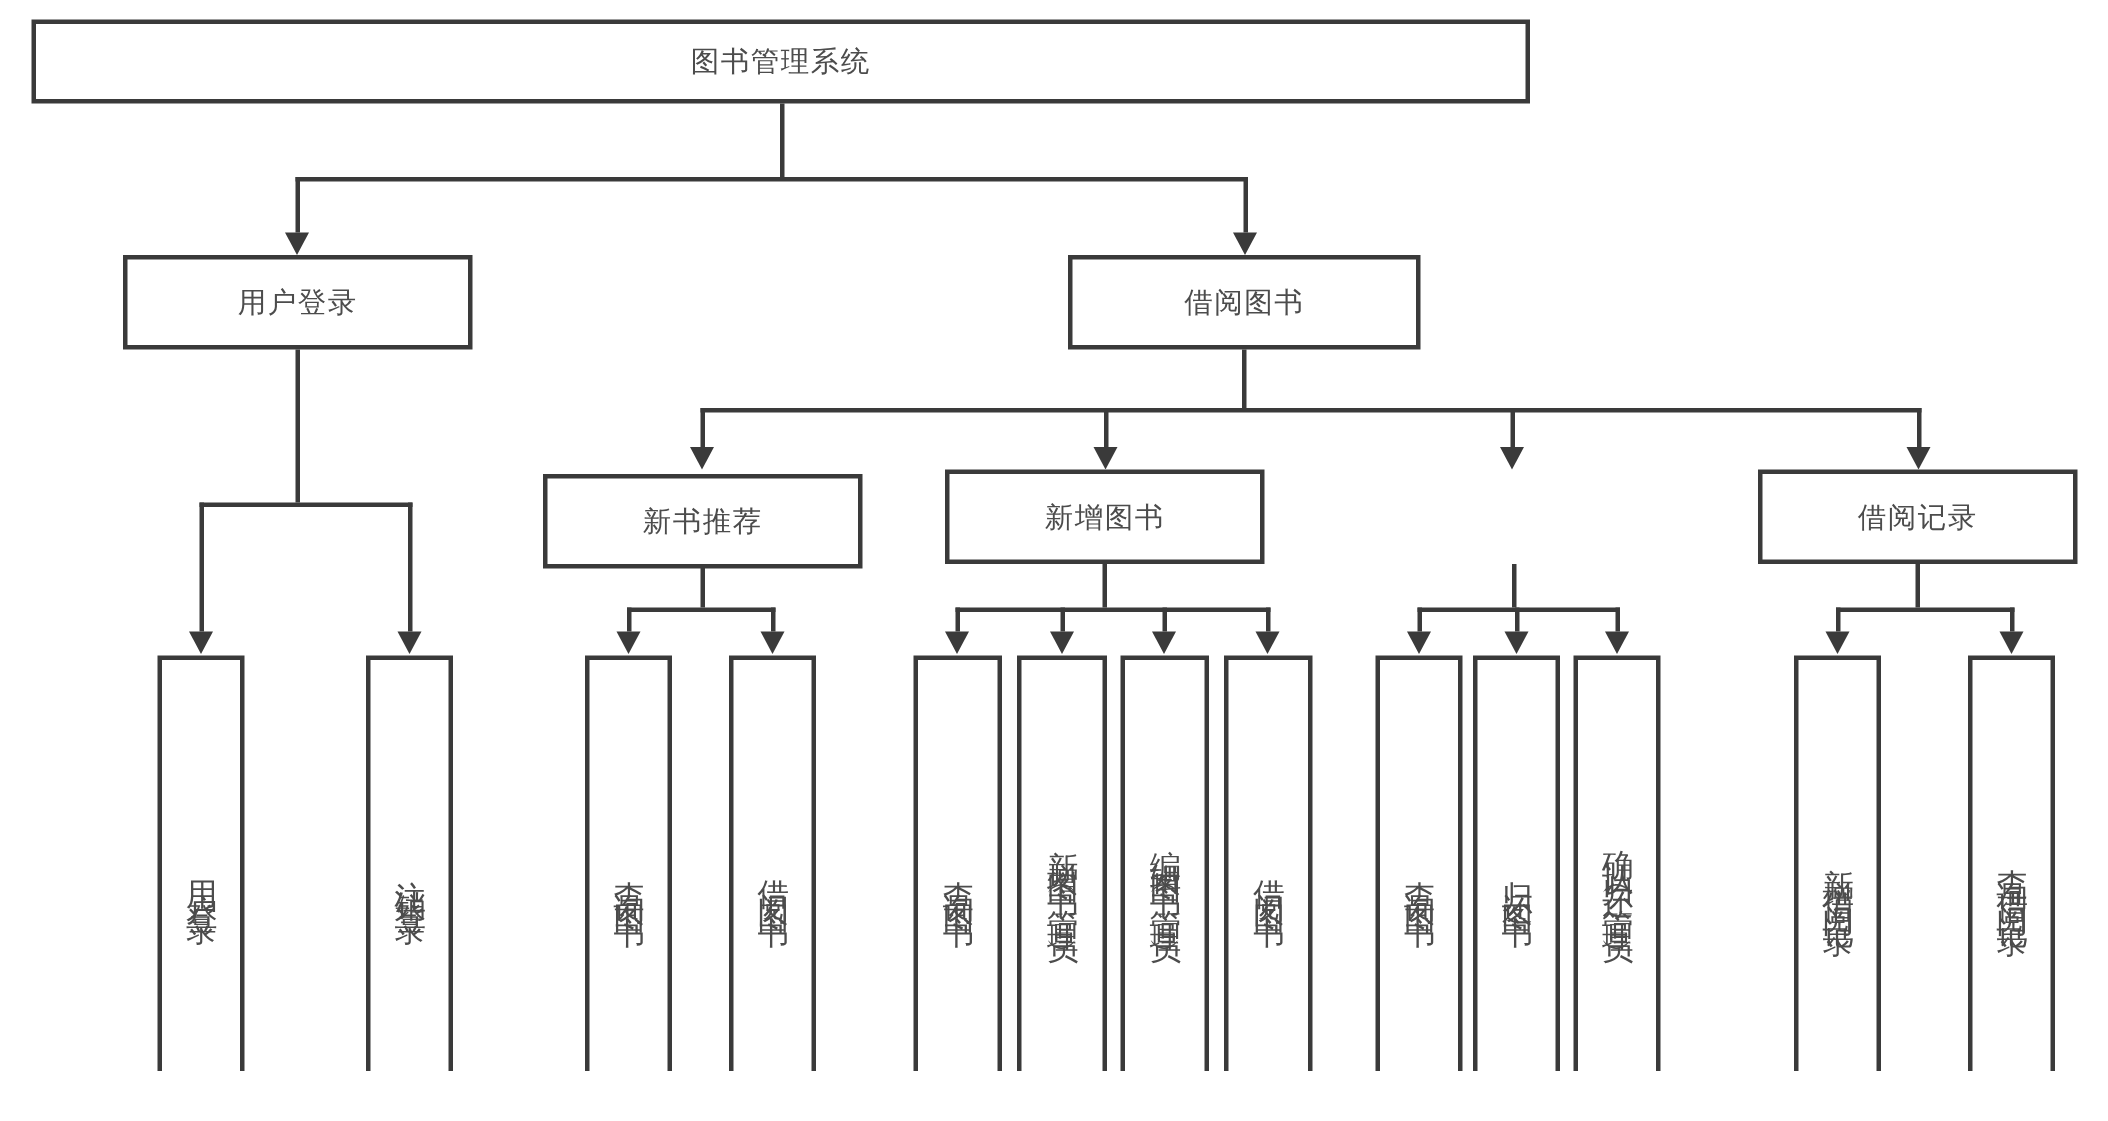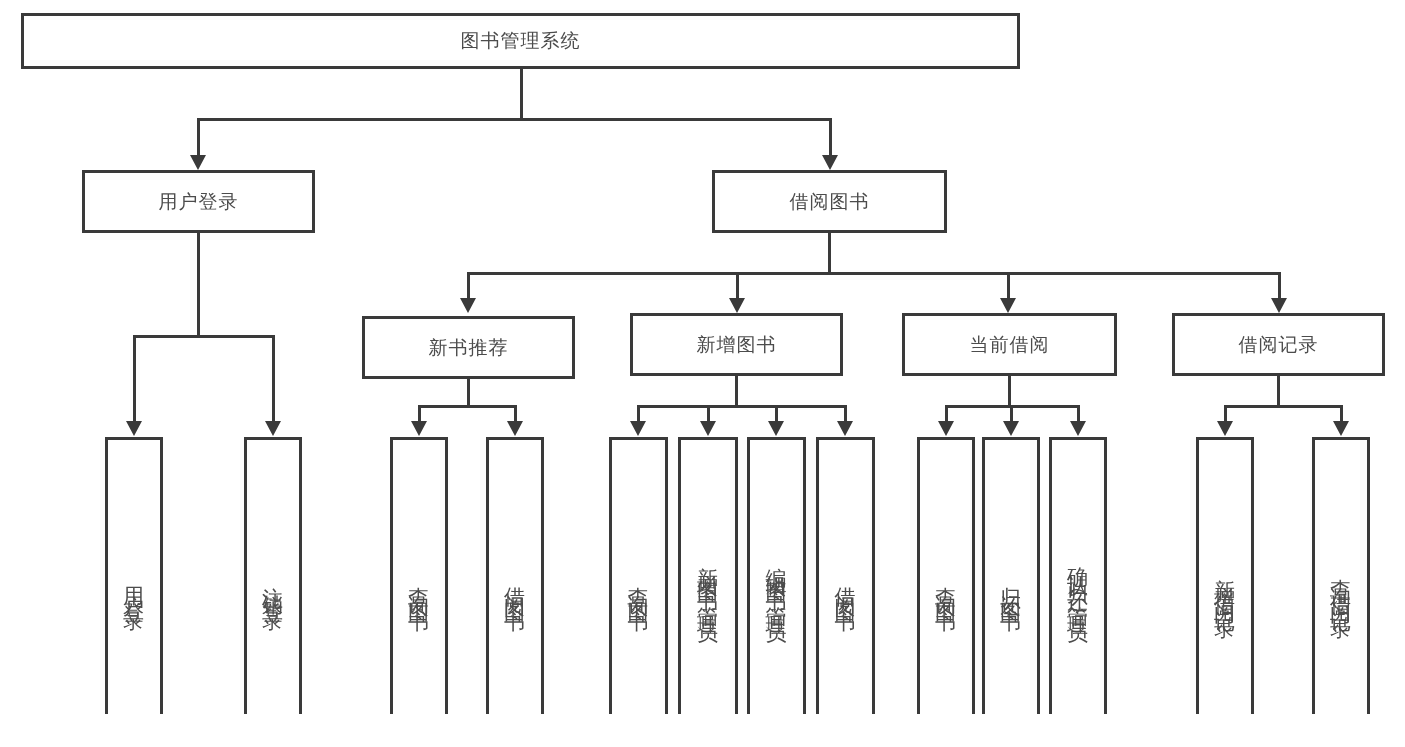--- a/index.html
+++ b/index.html
@@ -71,23 +71,20 @@
   <div class="line" style="left:1007px;top:272px;width:3px;height:26px"></div>
   <div class="arrow" style="left:1000px;top:298px"></div>
   <div class="line" style="left:1278px;top:272px;width:3px;height:26px"></div>
   <div class="arrow" style="left:1271px;top:298px"></div>
 
   <div class="box hbox" style="left:362px;top:316px;width:213px;height:63px">
     <span>新书推荐</span>
   </div>
   <div class="box hbox" style="left:630px;top:313px;width:213px;height:63px">
     <span>新增图书</span>
-  </div>
-  <div class="box hbox" style="left:902px;top:313px;width:215px;height:63px">
-    <span>当前借阅</span>
   </div>
   <div class="box hbox" style="left:1172px;top:313px;width:213px;height:63px">
     <span>借阅记录</span>
   </div>
 
   <div class="line" style="left:467px;top:376px;width:3px;height:29px"></div>
   <div class="line" style="left:418px;top:405px;width:99px;height:3px"></div>
   <div class="line" style="left:418px;top:405px;width:3px;height:16px"></div>
   <div class="arrow" style="left:411px;top:421px"></div>
   <div class="line" style="left:514px;top:405px;width:3px;height:16px"></div>

